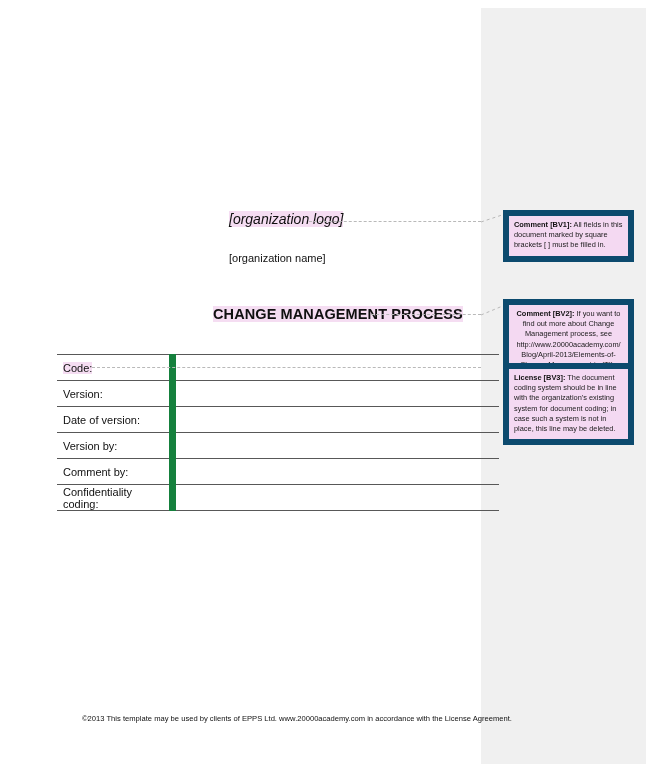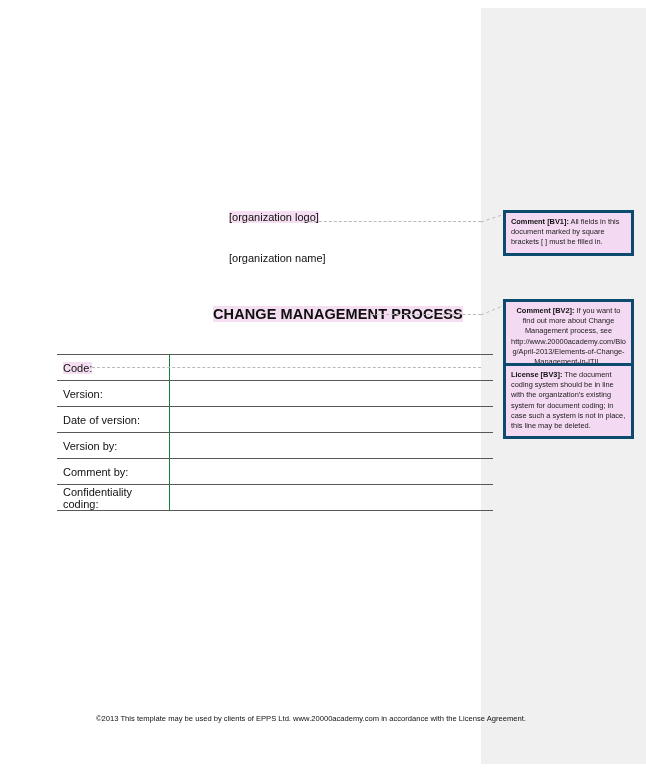--- a/index.html
+++ b/index.html
@@ -46,23 +46,24 @@
   }
 
   .hl {
     background: #f5ddf2;
   }
 
   #org-logo {
     position: absolute;
     left: 229px;
     top: 211px;
-    font-size: 11px;
-    color: #101010;
-    white-space: nowrap;
+    font-size: 14px;
+    color: #101010;
+    white-space: nowrap;
+    font-style: italic;
   }
   #org-name {
     position: absolute;
     left: 229px;
     top: 252px;
     font-size: 11px;
     color: #101010;
     white-space: nowrap;
   }
 
@@ -93,21 +94,21 @@
     border-top: 1px solid #585858;
     border-bottom: 1px solid #585858;
     padding: 0 0 0 6px;
     font-size: 11px;
     color: #101010;
     vertical-align: middle;
     height: 25px;
   }
   #info-table td.label-col {
     width: 106px;
-    border-right: 1px solid #15803d;
+    border-right: 7px solid #15803d;
   }
   #info-table td.value-col {
     width: 317px;
   }
   #info-table tr:nth-child(2) td { border-top-color: #9a9a9a; }
   #info-table tr:nth-child(3) td { border-top-color: #9a9a9a; }
 
   
   #code-dash {
     position: absolute;
@@ -135,35 +136,35 @@
     width: 110px;
   }
   .connector-diag {
     position: absolute;
     overflow: visible;
   }
 
   
   #footer-note {
     position: absolute;
-    left: 96px;
+    left: 82px;
     top: 714px;
     font-size: 7.6px;
     color: #101010;
     white-space: nowrap;
     text-align: right;
   }
 
   
   .comment-box {
     position: absolute;
     left: 503px;
     width: 131px;
     background: #f4d9f2;
-    border: 3px solid #0c4a6e;
+    border: 6px solid #0c4a6e;
     padding: 4px 5px 5px 5px;
     box-sizing: border-box;
     font-size: 7.4px;
     line-height: 1.38;
     color: #1a1a1a;
     word-wrap: break-word;
     overflow-wrap: break-word;
   }
   .comment-box .tag {
     font-weight: bold;

